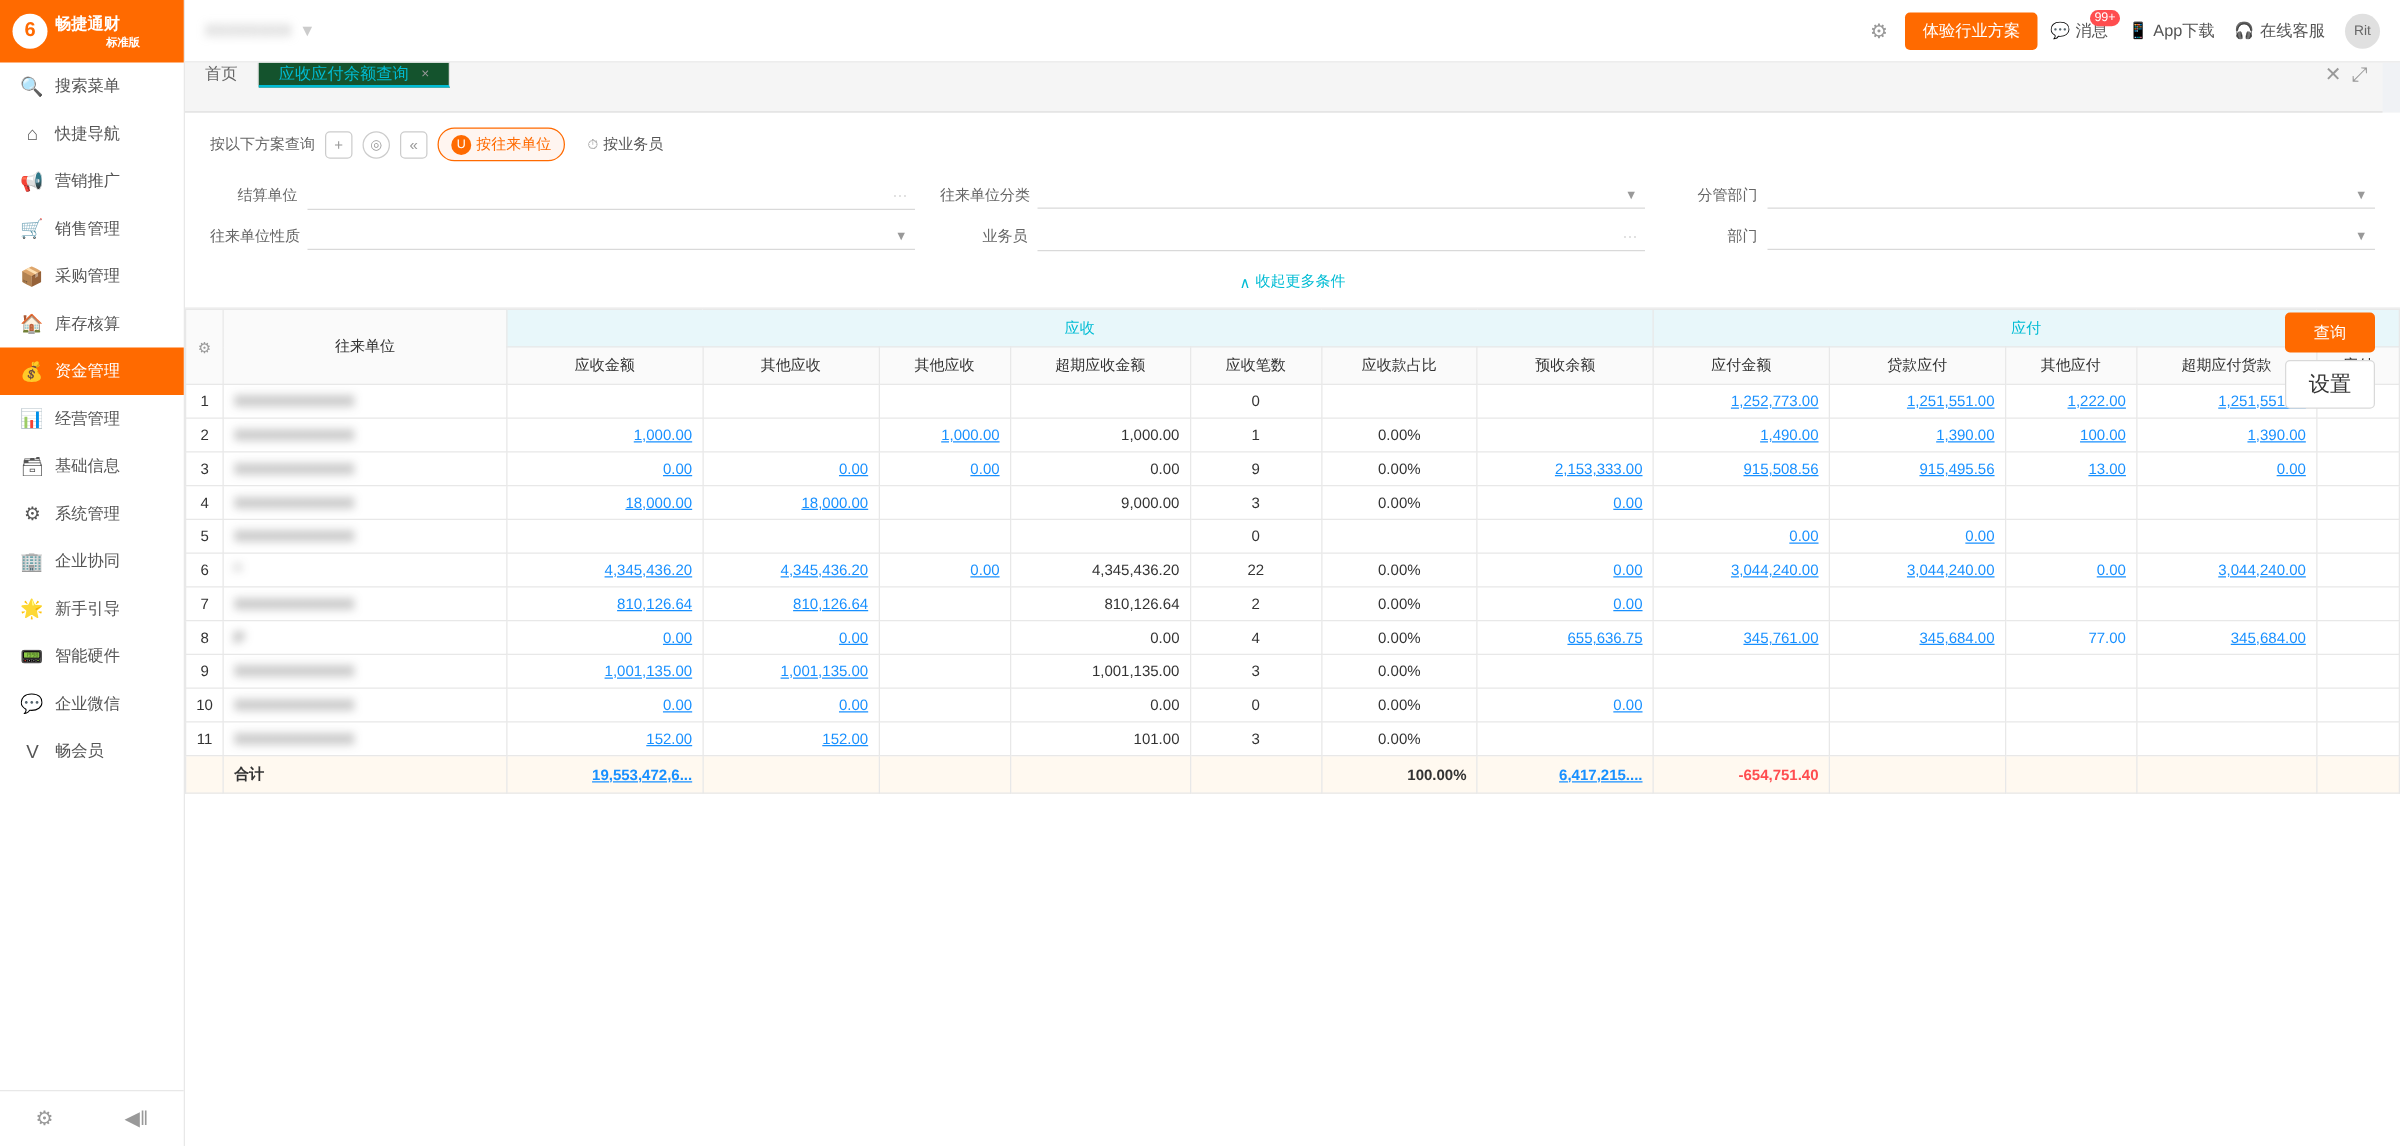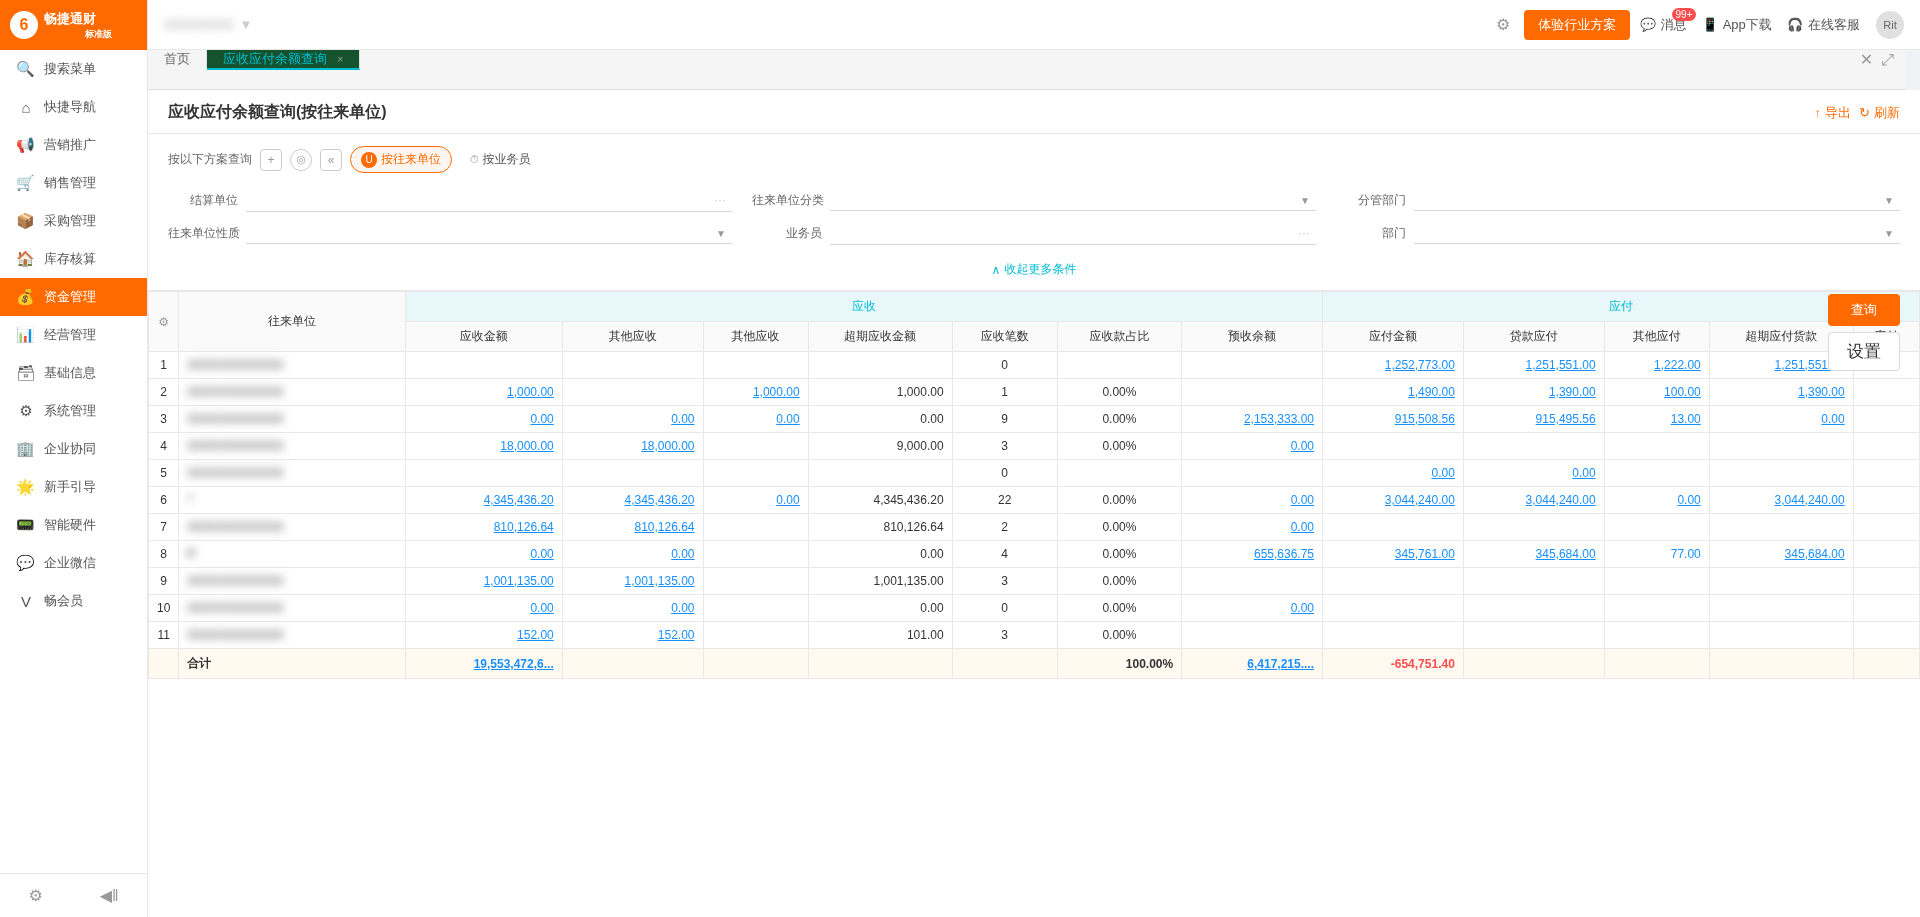--- a/index.html
+++ b/index.html
@@ -313,35 +313,20 @@
     <span class="tab-close">×</span>
   </div>
   <div class="tabbar-right">
     <span class="tabbar-right-btn">✕</span>
     <span class="tabbar-right-btn">⤢</span>
   </div>
 </div>
 
 <div class="main">
 
-  <div class="page-header">
-    <div class="page-title-row">
-      <span class="page-title">应收应付余额查询(按往来单位)</span>
-      <div class="page-actions">
-        <div class="action-btn">
-          <span>↑</span>
-          <span>导出</span>
-        </div>
-        <div class="action-btn">
-          <span>↻</span>
-          <span>刷新</span>
-        </div>
-      </div>
-    </div>
-  </div>
 
   <div class="filter-area" style="position:relative;">
     <div class="filter-row1">
       <span class="filter-label">按以下方案查询</span>
       <div class="filter-add-btn">+</div>
       <div class="filter-scheme-icon">◎</div>
       <div class="filter-collapse-btn">«</div>
       <div class="filter-option active">
         <div class="filter-option-icon">U</div>
         <span>按往来单位</span>

